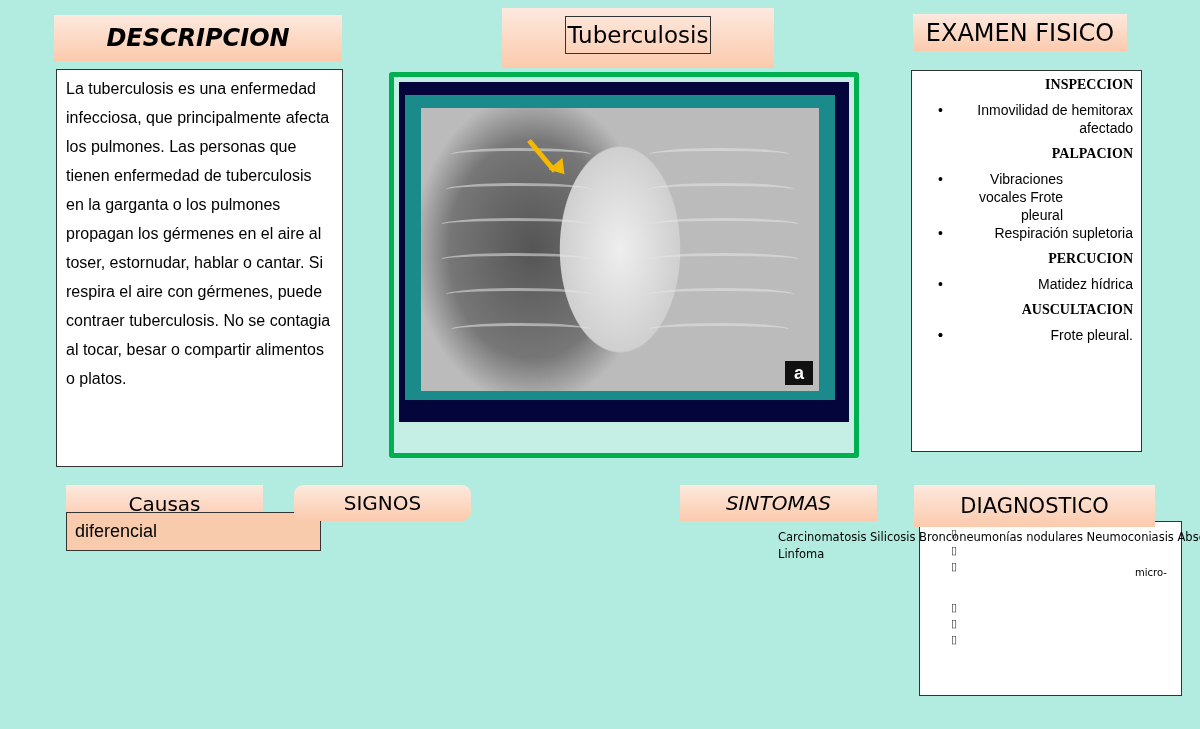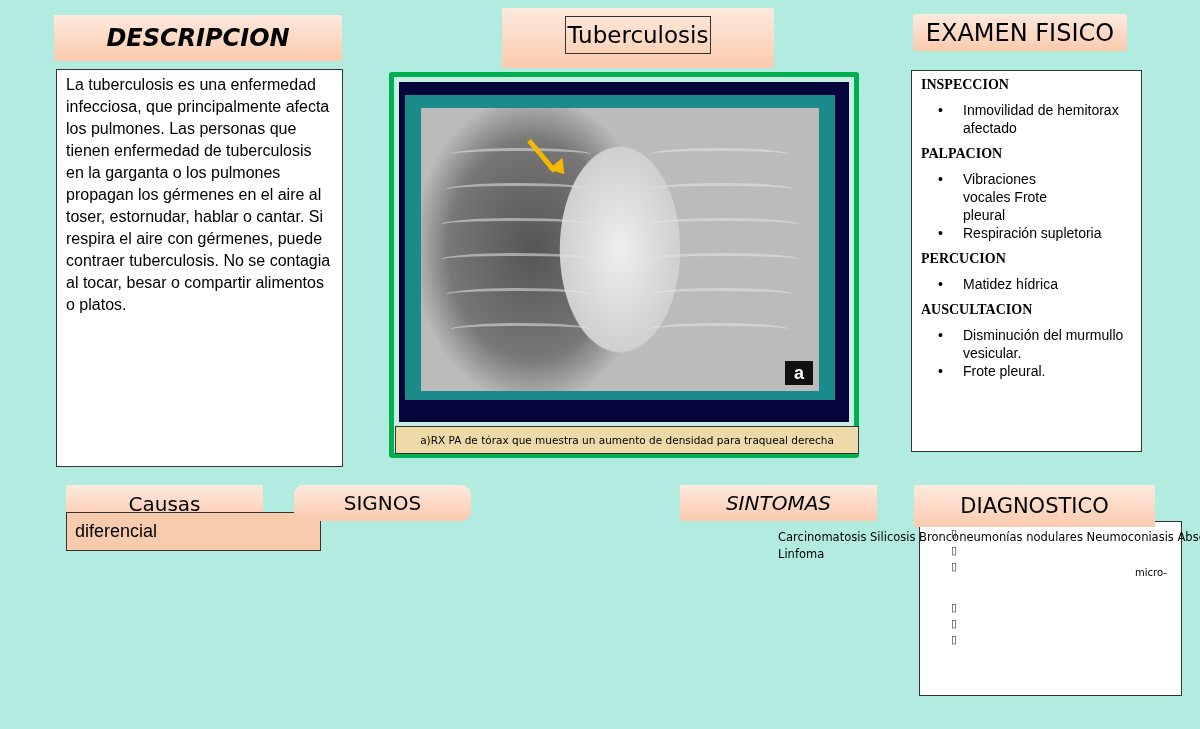--- a/index.html
+++ b/index.html
@@ -1,35 +1,35 @@
 <!DOCTYPE html>
 <html><head>
 <meta charset="utf-8">
 <style>
   html,body{margin:0;padding:0;}
   body{width:1200px;height:729px;background:#b2ebdf;position:relative;overflow:hidden;font-family:"Liberation Sans",sans-serif;color:#000;}
   .hdr{position:absolute;background:linear-gradient(to bottom,#fde9de 0%,#fbcaad 100%);display:flex;align-items:center;justify-content:center;box-sizing:border-box;}
   .box{position:absolute;background:#fff;border:1px solid #333;box-sizing:border-box;}
   .calibri{font-family:"DejaVu Sans",sans-serif;}
   #desc-title{left:54px;top:15px;width:288px;height:46px;font-family:"DejaVu Sans",sans-serif;font-weight:bold;font-size:24px;font-style:italic;}
-  #desc-box{left:56px;top:69px;width:287px;height:398px;padding:4px 10px 0 9px;font-size:16px;line-height:22px;}
+  #desc-box{left:56px;top:69px;width:287px;height:398px;padding:4px 10px 0 9px;font-size:16px;line-height:29px;}
   #title-hdr{left:502px;top:8px;width:272px;height:60px;align-items:flex-start;padding-top:8px;}
   #title-hdr span{margin-top:0;border:1px solid #333;padding:0 2px;font-family:"DejaVu Sans",sans-serif;font-size:23px;line-height:36px;}
   #xray-frame{position:absolute;left:389px;top:72px;width:470px;height:386px;background:#00b050;border-radius:3px;}
   #xray-inner{position:absolute;left:5px;top:5px;width:460px;height:376px;background:#c5eee5;}
   #xray-navy{position:absolute;left:5px;top:5px;width:450px;height:340px;background:#03053b;}
   #xray-teal{position:absolute;left:6px;top:13px;width:430px;height:305px;background:#1a8a8a;}
   #xray-img{position:absolute;left:16px;top:13px;width:398px;height:283px;background:radial-gradient(ellipse 25% 60% at 50% 50%,#eee 0%,#cfcfcf 60%,transparent 61%),radial-gradient(ellipse 30% 55% at 28% 50%,#555 0%,#777 70%,#bbb 100%),radial-gradient(ellipse 30% 55% at 72% 50%,#555 0%,#777 70%,#bbb 100%),#ccc;overflow:hidden;}
   .rib{position:absolute;height:10px;border-radius:50%;border-top:3px solid rgba(230,230,230,0.55);}
   #arrow{position:absolute;left:108px;top:30px;width:40px;height:5px;background:#f5b800;transform:rotate(50deg);transform-origin:left center;}
   #arrow-head{position:absolute;left:130px;top:54px;width:0;height:0;border-left:9px solid transparent;border-right:9px solid transparent;border-top:14px solid #f5b800;transform:rotate(-40deg);}
   #label-a{position:absolute;right:6px;bottom:6px;width:28px;height:24px;background:#111;color:#fff;font-weight:bold;font-size:18px;display:flex;align-items:center;justify-content:center;}
   #caption{position:absolute;left:1px;top:349px;width:464px;height:28px;background:#eed9a8;border:1px solid #333;box-sizing:border-box;font-family:"DejaVu Sans",sans-serif;font-size:10.5px;display:flex;align-items:center;justify-content:center;}
   #exam-title{left:913px;top:14px;width:214px;height:37px;font-size:24px;}
-  #exam-box{left:911px;top:70px;width:231px;height:382px;padding:4px 8px;}
+  #exam-box{left:911px;top:70px;width:231px;height:382px;padding:4px 8px;text-align:right;}
   .exam-h{font-family:"Liberation Serif",serif;font-weight:bold;font-size:14px;margin:2px 0 8px 1px;}
   .exam-ul{list-style:none;margin:0 0 9px 0;padding:0;}
   .exam-ul li{position:relative;padding-left:43px;font-size:14px;line-height:18px;}
   .exam-ul li .bullet{position:absolute;left:18px;top:0;}
   #causas-hdr{left:66px;top:485px;width:197px;height:37px;font-size:20px;}
   #diferencial{position:absolute;left:66px;top:512px;width:255px;height:39px;background:#f8cbad;border:1px solid #333;box-sizing:border-box;font-size:18px;padding-left:8px;line-height:37px;}
   #signos-hdr{left:294px;top:485px;width:177px;height:36px;font-size:20px;border-radius:9px;}
   #sintomas-hdr{left:680px;top:485px;width:197px;height:36px;font-size:20px;font-style:italic;}
   #diag-box{left:919px;top:521px;width:263px;height:175px;}
   #diag-hdr{left:914px;top:485px;width:241px;height:42px;font-size:21px;}
@@ -67,21 +67,20 @@
           <div class="rib" style="left:228px;top:110px;width:150px;"></div>
           <div class="rib" style="left:228px;top:145px;width:150px;"></div>
           <div class="rib" style="left:228px;top:180px;width:145px;"></div>
           <div class="rib" style="left:228px;top:215px;width:140px;"></div>
           <div id="arrow"></div>
           <div id="arrow-head"></div>
           <div id="label-a">a</div>
         </div>
       </div>
     </div>
-    <div id="caption">a)RX PA de tórax que muestra un aumento de densidad para traqueal derecha</div>
   </div>
 </div>
 
 <div class="hdr calibri" id="exam-title">
   <span>EXAMEN FISICO</span>
 </div>
 <div class="box" id="exam-box">
   <div class="exam-h">INSPECCION</div>
   <ul class="exam-ul">
     <li><span class="bullet">•</span><span>Inmovilidad de hemitorax afectado</span></li>
@@ -90,21 +89,21 @@
   <ul class="exam-ul">
     <li style="width:100px;"><span class="bullet">•</span><span>Vibraciones vocales Frote pleural</span></li>
     <li><span class="bullet">•</span><span>Respiración supletoria</span></li>
   </ul>
   <div class="exam-h">PERCUCION</div>
   <ul class="exam-ul">
     <li><span class="bullet">•</span><span>Matidez hídrica</span></li>
   </ul>
   <div class="exam-h">AUSCULTACION</div>
   <ul class="exam-ul">
-    <li><span class="bullet">•</span><span>Disminución del murmullo vesicular.</span></li>
+    <li><span class="bullet">•</span></li>
     <li><span class="bullet">•</span><span>Frote pleural.</span></li>
   </ul>
 </div>
 
 <div class="hdr calibri" id="causas-hdr">
   <span>Causas</span>
 </div>
 <div id="diferencial">diferencial</div>
 
 <div class="hdr calibri" id="signos-hdr">

